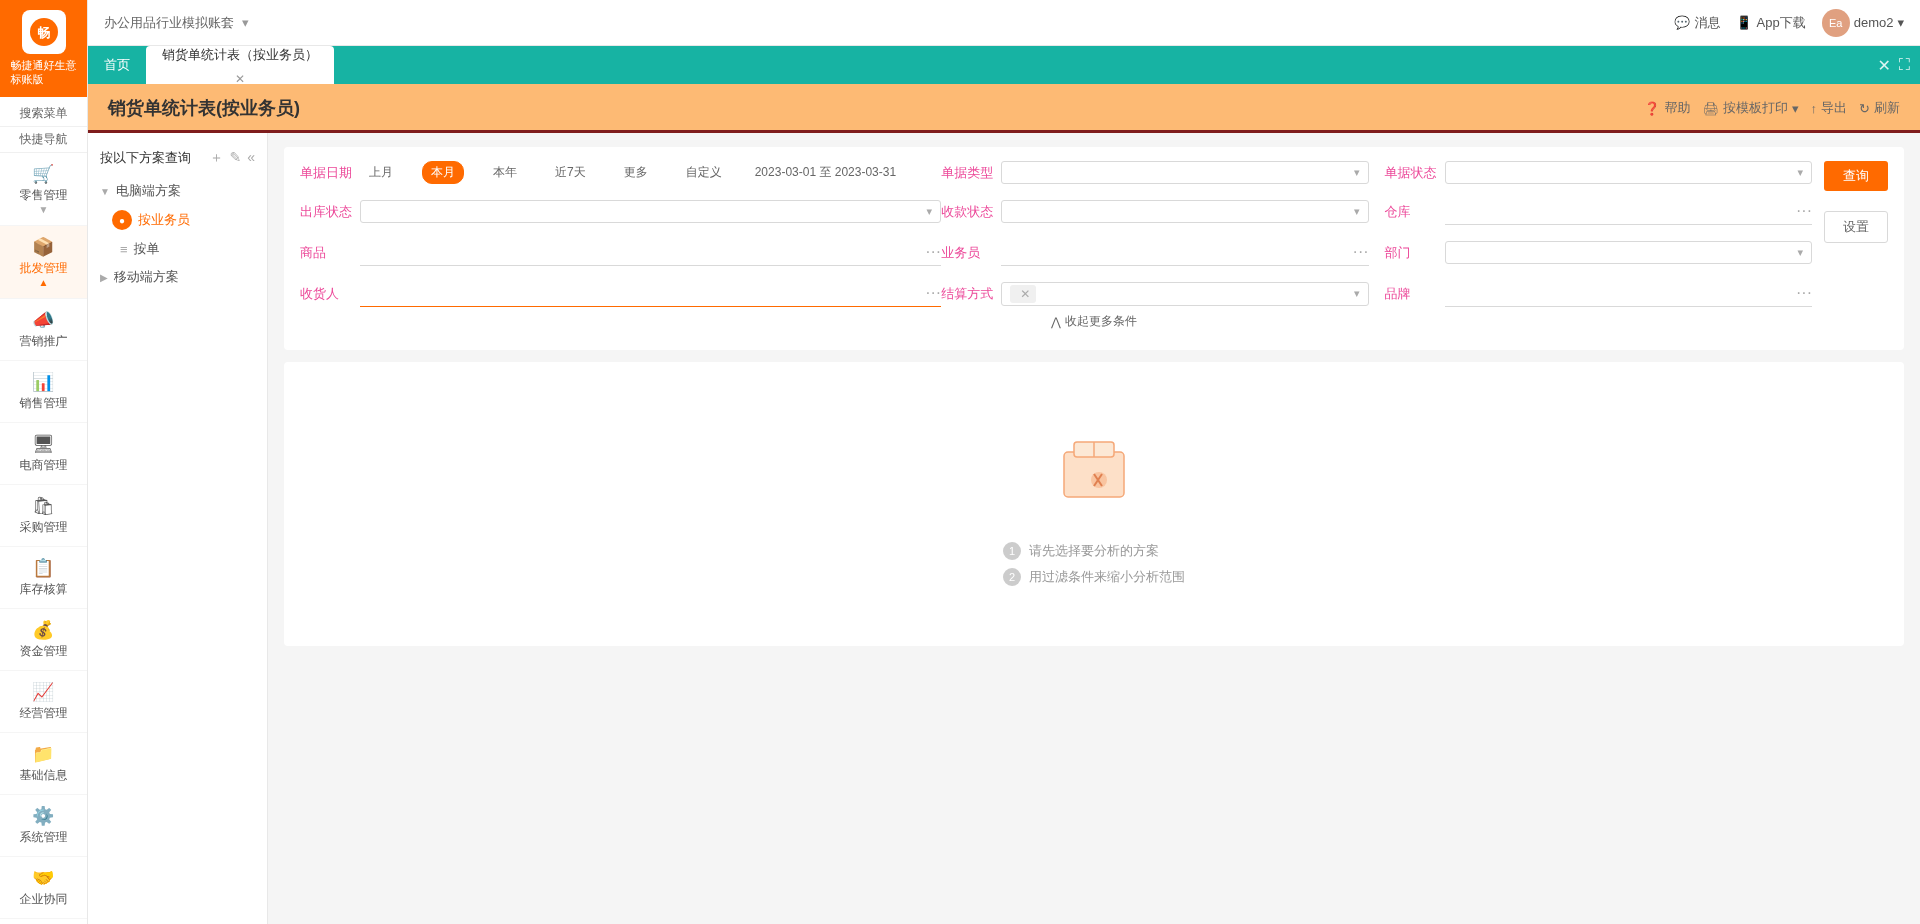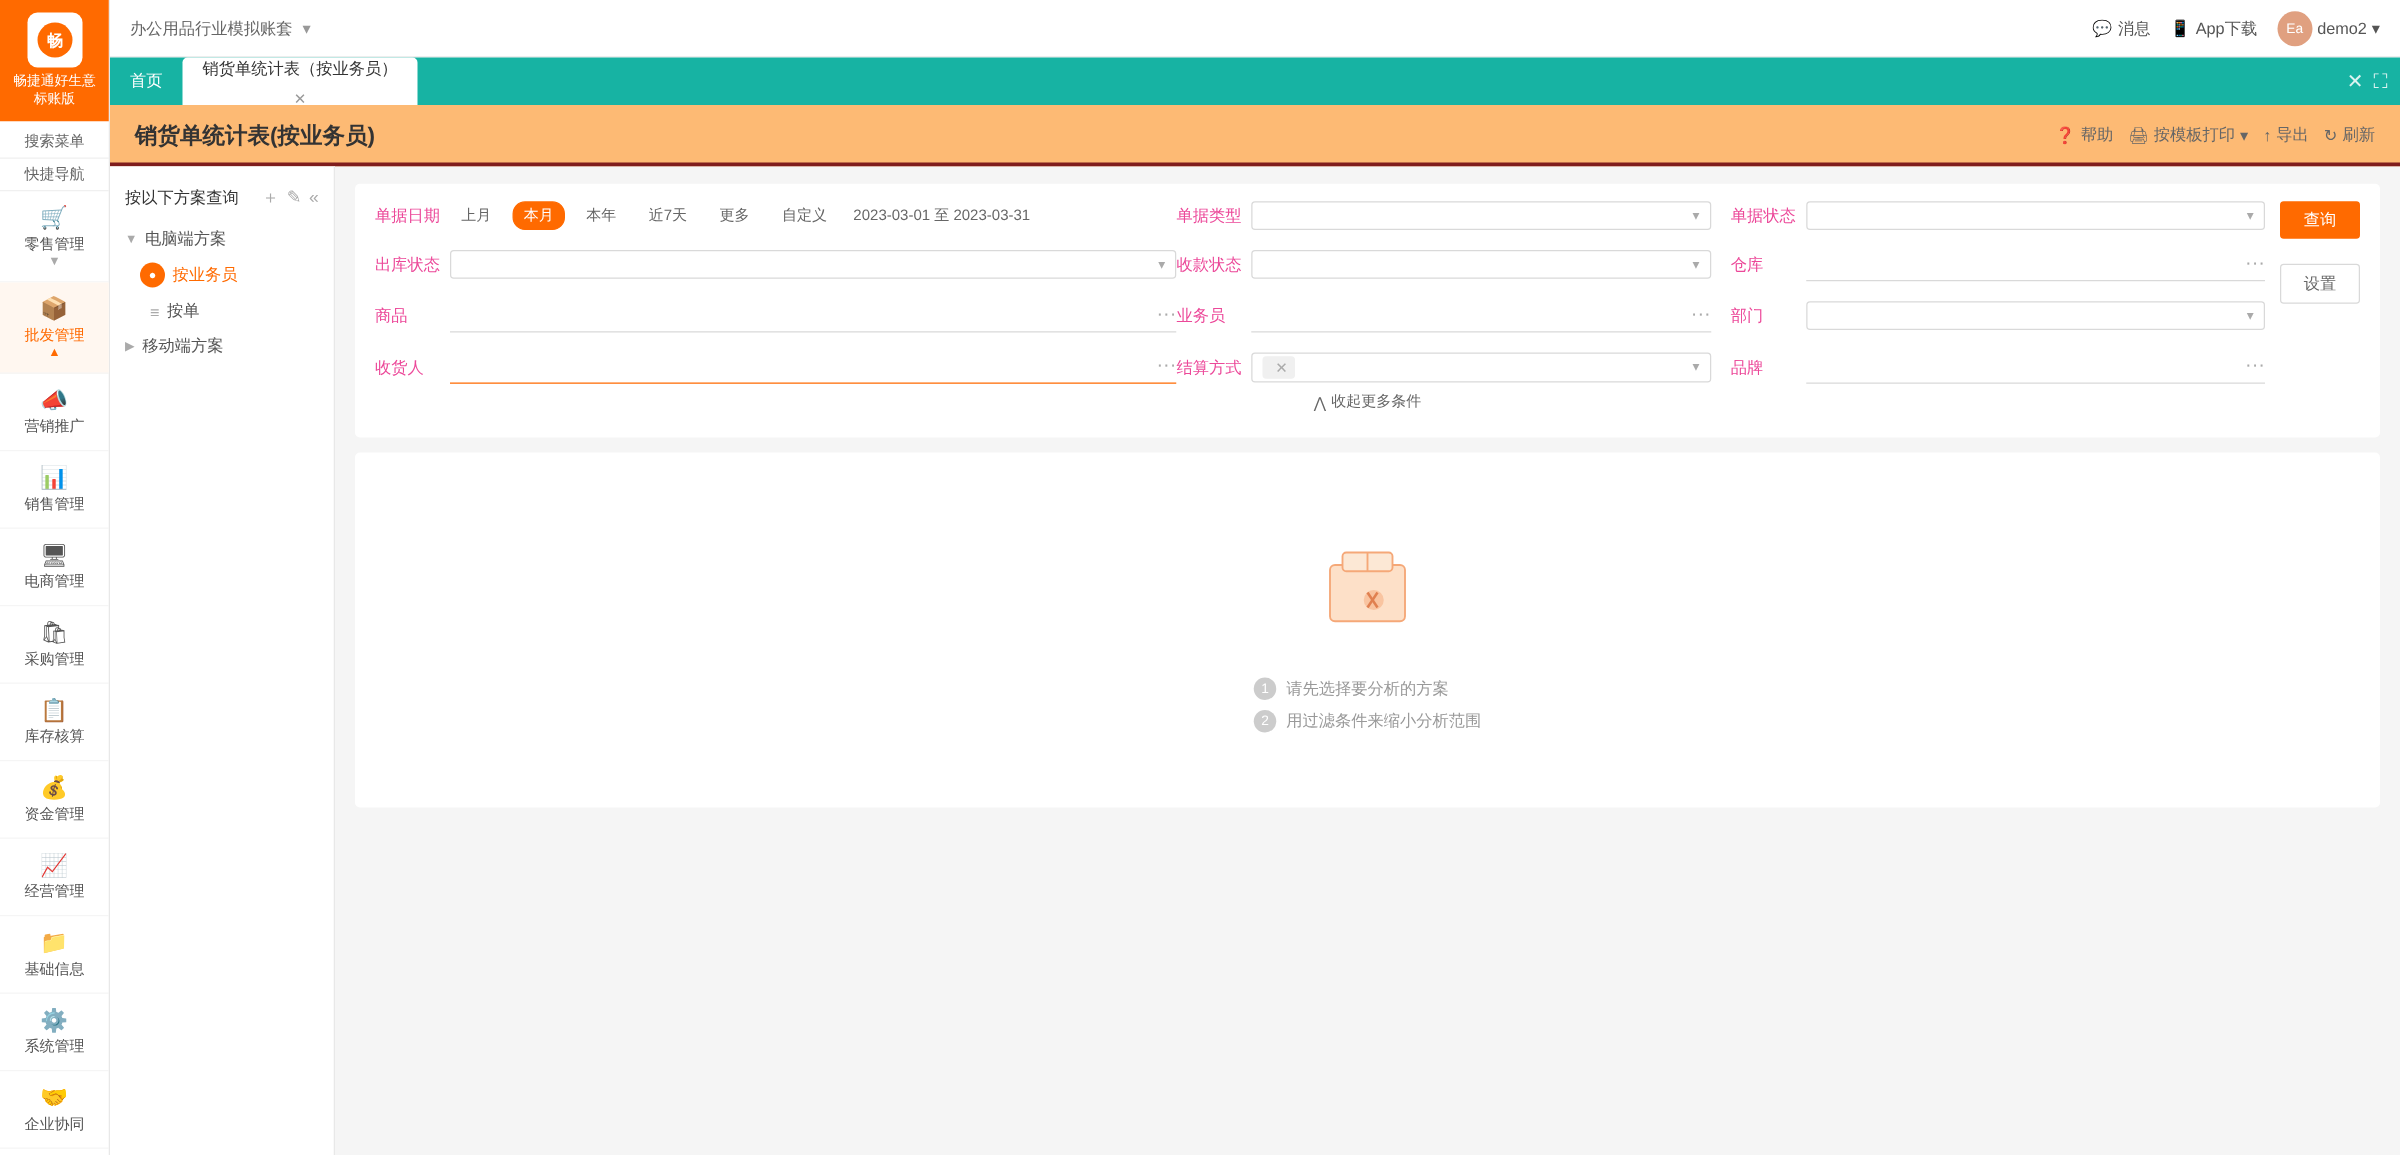--- a/index.html
+++ b/index.html
@@ -3,21 +3,21 @@
   <meta charset="utf-8">
   <style>
     * { box-sizing: border-box; margin: 0; padding: 0; }
     body { font-family: 'Microsoft YaHei', Arial, sans-serif; font-size: 13px; background: #f5f5f5; display: flex; height: 924px; overflow: hidden; }
 
     
     .sidebar { width: 88px; background: #fff; display: flex; flex-direction: column; align-items: center; border-right: 1px solid #e8e8e8; flex-shrink: 0; }
     .sidebar-logo { width: 100%; padding: 10px 6px; display: flex; flex-direction: column; align-items: center; background: #ff6a00; }
     .sidebar-logo-icon { width: 44px; height: 44px; background: #fff; border-radius: 8px; display: flex; align-items: center; justify-content: center; }
     .sidebar-logo-icon svg { width: 32px; height: 32px; }
-    .sidebar-logo-text { color: #fff; font-size: 11px; margin-top: 4px; text-align: center; line-height: 1.3; }
+    .sidebar-logo-text { color: #fff; font-size: 11px; margin-top: 4px; text-align: left; line-height: 1.3; }
     .sidebar-search { width: 100%; padding: 8px 18px 4px; text-align: center; cursor: pointer; color: #666; font-size: 12px; border-bottom: 1px solid #f0f0f0; }
     .sidebar-nav { width: 100%; padding: 4px 0 4px; text-align: center; cursor: pointer; color: #666; font-size: 12px; border-bottom: 1px solid #f0f0f0; }
     .sidebar-menu-item { width: 100%; padding: 10px 4px; display: flex; flex-direction: column; align-items: center; cursor: pointer; color: #555; font-size: 12px; border-bottom: 1px solid #f5f5f5; }
     .sidebar-menu-item.active { background: #fff7f0; color: #ff6a00; }
     .sidebar-menu-item .menu-icon { font-size: 18px; margin-bottom: 2px; }
 
     
     .main { flex: 1; display: flex; flex-direction: column; overflow: hidden; }
 
     
@@ -65,21 +65,21 @@
     
     .right-panel { flex: 1; padding: 14px 16px; overflow: auto; }
 
     
     .filter-form { background: #fff; padding: 14px 16px; border-radius: 4px; margin-bottom: 12px; }
     .filter-row { display: flex; align-items: center; gap: 0; margin-bottom: 14px; }
     .filter-row:last-child { margin-bottom: 0; }
     .filter-item { display: flex; align-items: center; flex: 1; min-width: 0; }
     .filter-label { color: #ec4899; font-size: 13px; white-space: nowrap; min-width: 60px; padding-right: 8px; flex-shrink: 0; }
     .filter-control { flex: 1; min-width: 0; }
-    .date-filter { display: flex; align-items: center; gap: 8px; flex-wrap: wrap; }
+    .date-filter { display: flex; align-items: center; gap: 20px; flex-wrap: wrap; }
     .date-btn { padding: 2px 8px; border-radius: 3px; cursor: pointer; font-size: 12px; color: #666; border: 1px solid transparent; }
     .date-btn.active { background: #ff6a00; color: #fff; border-color: #ff6a00; border-radius: 10px; }
     .date-range { font-size: 12px; color: #666; margin-left: 4px; }
     .select-control { display: flex; align-items: center; border: 1px solid #d9d9d9; border-radius: 3px; padding: 4px 8px; background: #fff; cursor: pointer; gap: 4px; width: 100%; }
     .select-arrow { color: #aaa; font-size: 11px; margin-left: auto; }
     .input-control { display: flex; align-items: center; border-bottom: 1px solid #d9d9d9; padding: 4px 0; background: #fff; gap: 4px; width: 100%; }
     .input-control.active-underline { border-bottom-color: #ff6a00; }
     .input-dots { color: #aaa; font-size: 16px; margin-left: auto; cursor: pointer; }
     .tag-control { display: flex; align-items: center; border: 1px solid #d9d9d9; border-radius: 3px; padding: 2px 8px; background: #fff; cursor: pointer; gap: 4px; width: 100%; }
     .tag { background: #f0f0f0; border-radius: 3px; padding: 2px 6px; font-size: 12px; color: #555; display: flex; align-items: center; gap: 4px; }

